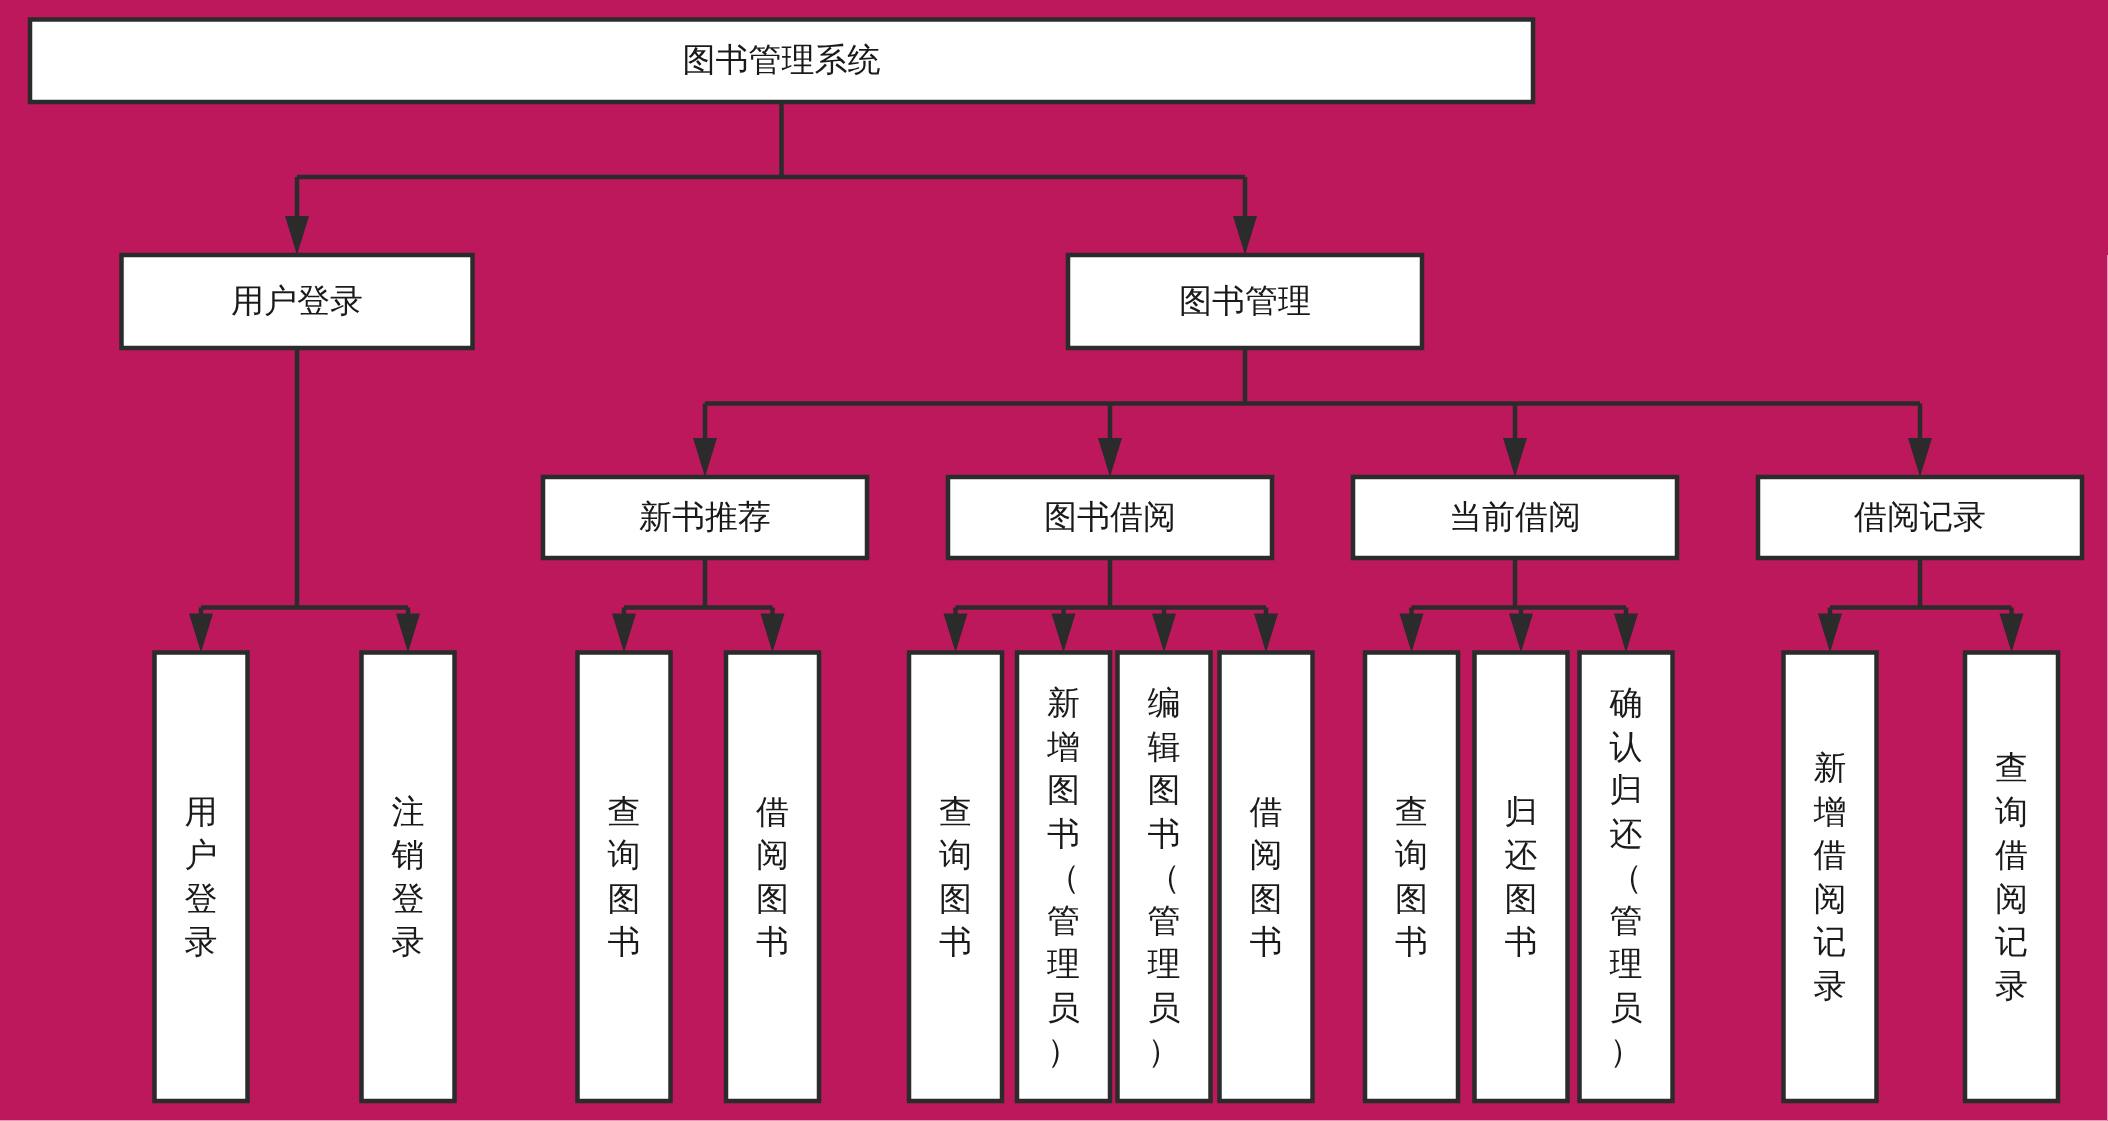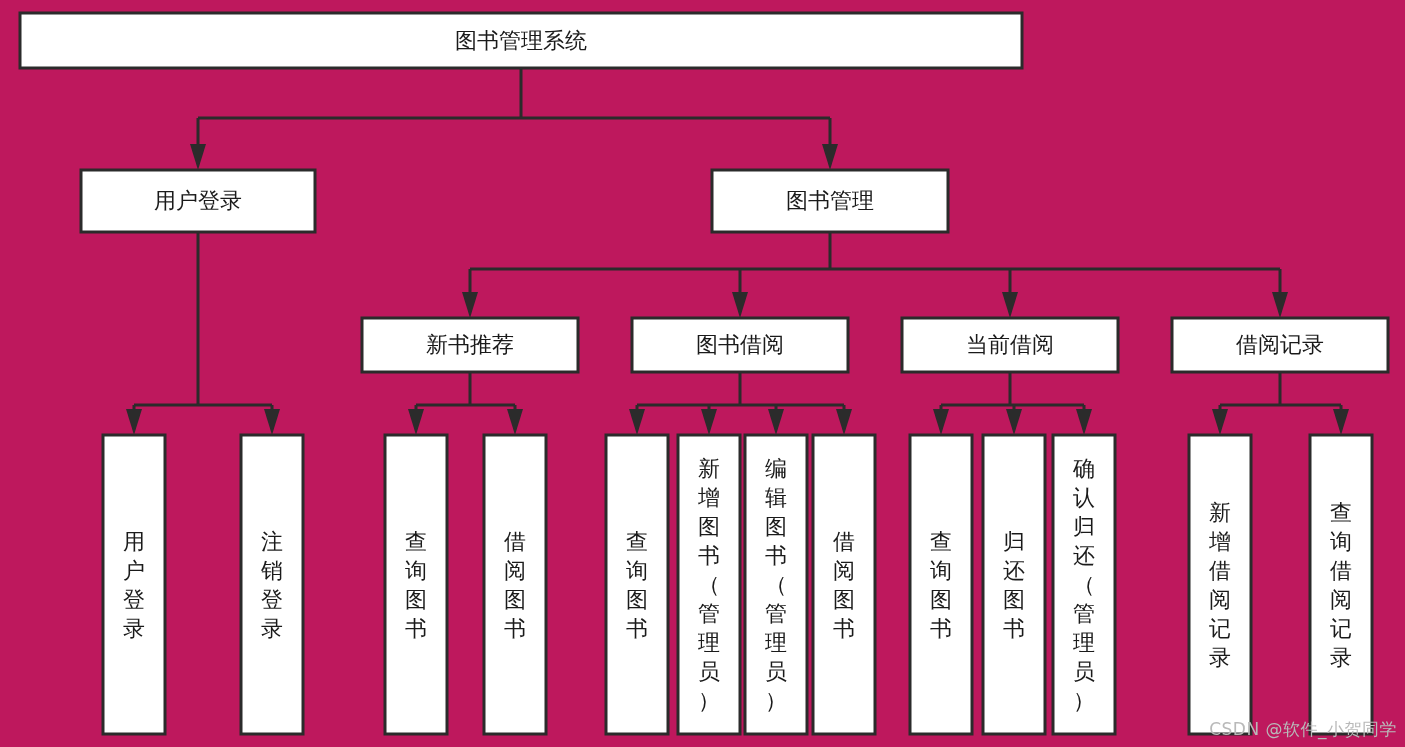--- a/index.html
+++ b/index.html
@@ -201,14 +201,13 @@
         <g>
           <rect x="1189" y="435" width="62" height="299" class="node-box"></rect>
           <text x="1220" y="519.5" class="node-label-v"><tspan x="1220" dy="0">新</tspan><tspan x="1220" dy="29">增</tspan><tspan x="1220" dy="29">借</tspan><tspan x="1220" dy="29">阅</tspan><tspan x="1220" dy="29">记</tspan><tspan x="1220" dy="29">录</tspan></text>
         </g>
         <g>
           <rect x="1310" y="435" width="62" height="299" class="node-box"></rect>
           <text x="1341" y="519.5" class="node-label-v"><tspan x="1341" dy="0">查</tspan><tspan x="1341" dy="29">询</tspan><tspan x="1341" dy="29">借</tspan><tspan x="1341" dy="29">阅</tspan><tspan x="1341" dy="29">记</tspan><tspan x="1341" dy="29">录</tspan></text>
         </g>
       </g>
   </svg>
-  <div class="watermark">CSDN @软件_小贺同学</div>
 </div>
 
 </body></html>

